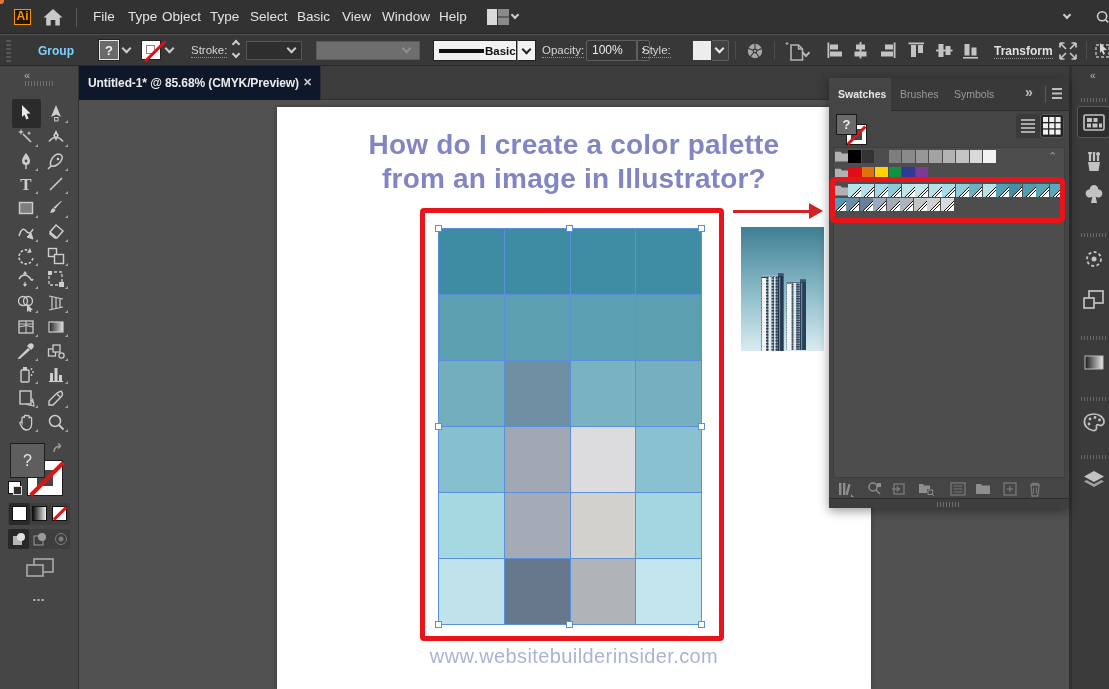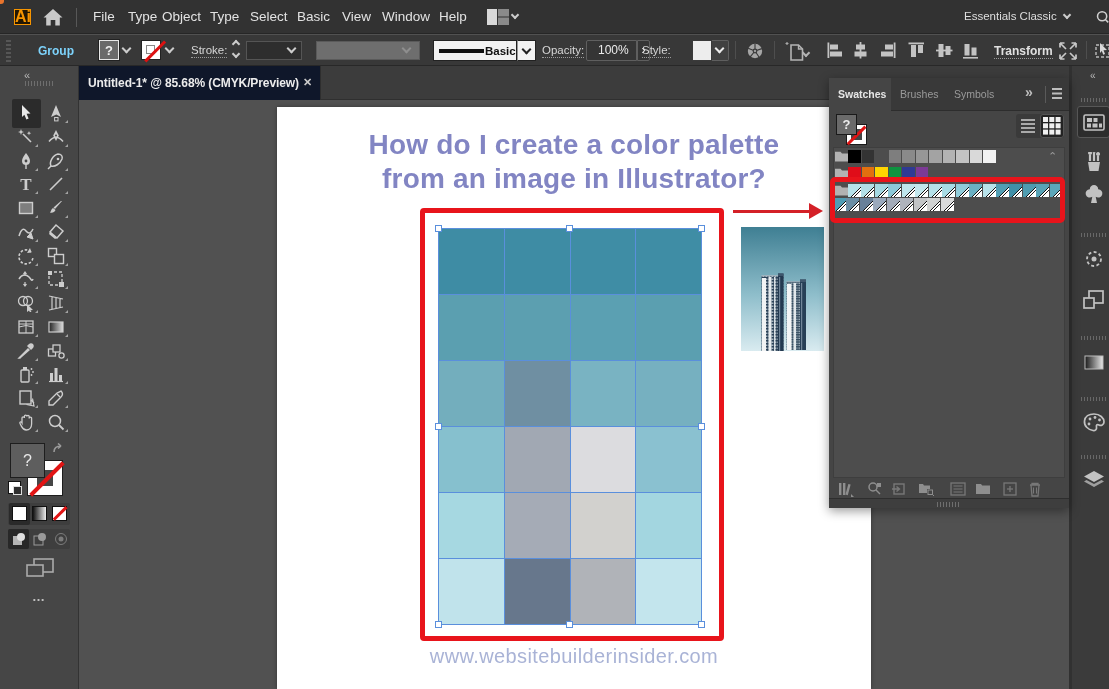--- a/index.html
+++ b/index.html
@@ -15,21 +15,21 @@
 .alignicon { position:absolute; top:7px; }
 .cv { position:absolute; width:7px; height:7px; border-left:2px solid #cccccc; border-bottom:2px solid #cccccc; transform:rotate(-45deg); }
 .cvu { position:absolute; width:7px; height:7px; border-left:2px solid #cccccc; border-bottom:2px solid #cccccc; transform:rotate(135deg); }
 </style></head>
 <body>
 
 <div class="abs" style="left:0;top:0;width:4px;height:4px;background:#e8742c;z-index:9;border-radius:0 0 3px 0"></div>
 <div class="abs" style="left:0;top:0;width:1109px;height:34px;background:#323232;border-bottom:1px solid #262626">
 
   <div class="abs" style="left:14px;top:9px;width:17px;height:16px;background:#221703;border:1.6px solid #f79500;
-       color:#f79500;font-weight:bold;font-size:16px;text-align:center;line-height:13px">Ai</div>
+       color:#f79500;font-weight:bold;font-size:12px;text-align:center;line-height:13px">Ai</div>
 
   <svg class="abs" style="left:43px;top:8px" width="20" height="18" viewBox="0 0 20 18">
     <path d="M10 1 L19.5 9.5 H16.8 V17.5 H12.3 V12 H7.7 V17.5 H3.2 V9.5 H0.5 Z" fill="#c9c9c9"></path>
   </svg>
   <div class="abs" style="left:76px;top:8px;width:1px;height:19px;background:#585858"></div>
   <span class="menu-item" style="left:93px">File</span>
   <span class="menu-item" style="left:128px">Type</span>
   <span class="menu-item" style="left:162px">Object</span>
   <span class="menu-item" style="left:210px">Type</span>
   <span class="menu-item" style="left:250px">Select</span>
@@ -37,21 +37,20 @@
   <span class="menu-item" style="left:342px">View</span>
   <span class="menu-item" style="left:382px">Window</span>
   <span class="menu-item" style="left:439px">Help</span>
 
   <svg class="abs" style="left:487px;top:9px" width="22" height="16" viewBox="0 0 22 16">
     <rect x="0" y="0" width="10" height="16" fill="#d9d9d9"></rect>
     <rect x="11" y="0" width="11" height="7.5" fill="#8a8a8a"></rect>
     <rect x="11" y="8.5" width="11" height="7.5" fill="#8a8a8a"></rect>
   </svg>
   <span class="cv" style="left:512px;top:12px;width:6px;height:6px"></span>
-  <span class="menu-item" style="left:964px;font-size:11.5px;color:#dedede">Essentials Classic</span>
   <span class="cv" style="left:1064px;top:12px;width:6px;height:6px"></span>
   <svg class="abs" style="left:1096px;top:8px" width="13" height="18" viewBox="0 0 17 18">
     <circle cx="8" cy="8" r="6" fill="none" stroke="#d0d0d0" stroke-width="2"></circle>
     <line x1="12.5" y1="12.5" x2="16" y2="16" stroke="#d0d0d0" stroke-width="2"></line>
   </svg>
 </div>
 
 <div class="abs" style="left:0;top:35px;width:1109px;height:31px;background:#383838;border-bottom:1px solid #282828">
   <div class="abs" style="left:6px;top:4px;width:5px;height:23px;background-image:repeating-linear-gradient(0deg,#565656 0 2px,transparent 2px 4px)"></div>
   <span class="abs" style="left:38px;top:9px;color:#7dd3fc;font-size:12px;font-weight:bold">Group</span>
@@ -78,21 +77,21 @@
   <div class="abs" style="left:433px;top:5px;width:84px;height:21px;background:#f2f2f2;border:1px solid #222">
     <div class="abs" style="left:5px;top:8px;width:45px;height:3.5px;background:#111"></div>
     <span class="abs" style="left:51px;top:4px;color:#111;font-size:11.5px;font-weight:bold">Basic</span>
   </div>
   <div class="abs" style="left:517px;top:5px;width:19px;height:21px;background:#f2f2f2;border:1px solid #222;border-left:1px solid #999">
     <span class="cv" style="left:5px;top:5px;border-color:#222"></span>
   </div>
 
   <span class="lbl" style="left:542px">Opacity:</span>
   <div class="abs" style="left:586px;top:5px;width:51px;height:21px;background:#353535;border:1px solid #5f5f5f;border-radius:2px 0 0 2px;
-       color:#ececec;font-size:12px;line-height:19px;padding-left:11px">100%</div>
+       color:#ececec;font-size:12px;line-height:19px;padding-left:5px">100%</div>
   <div class="abs" style="left:637px;top:5px;width:13px;height:21px;background:#353535;border:1px solid #5f5f5f;border-left:1px solid #5f5f5f;border-radius:0 2px 2px 0;
        color:#e8e8e8;font-size:12px;line-height:19px;text-align:center">›</div>
 
   <span class="lbl" style="left:642px">Style:</span>
   <div class="abs" style="left:692px;top:5px;width:20px;height:21px;background:#ededed;border:1px solid #3a3a3a"></div>
   <div class="abs" style="left:712px;top:5px;width:17px;height:21px;background:#414141;border:1px solid #5f5f5f;border-left:none;border-radius:0 2px 2px 0">
      <span class="cv" style="left:4px;top:4px;border-color:#ececec"></span>
   </div>
 
   <div class="sep" style="left:735px"></div>

